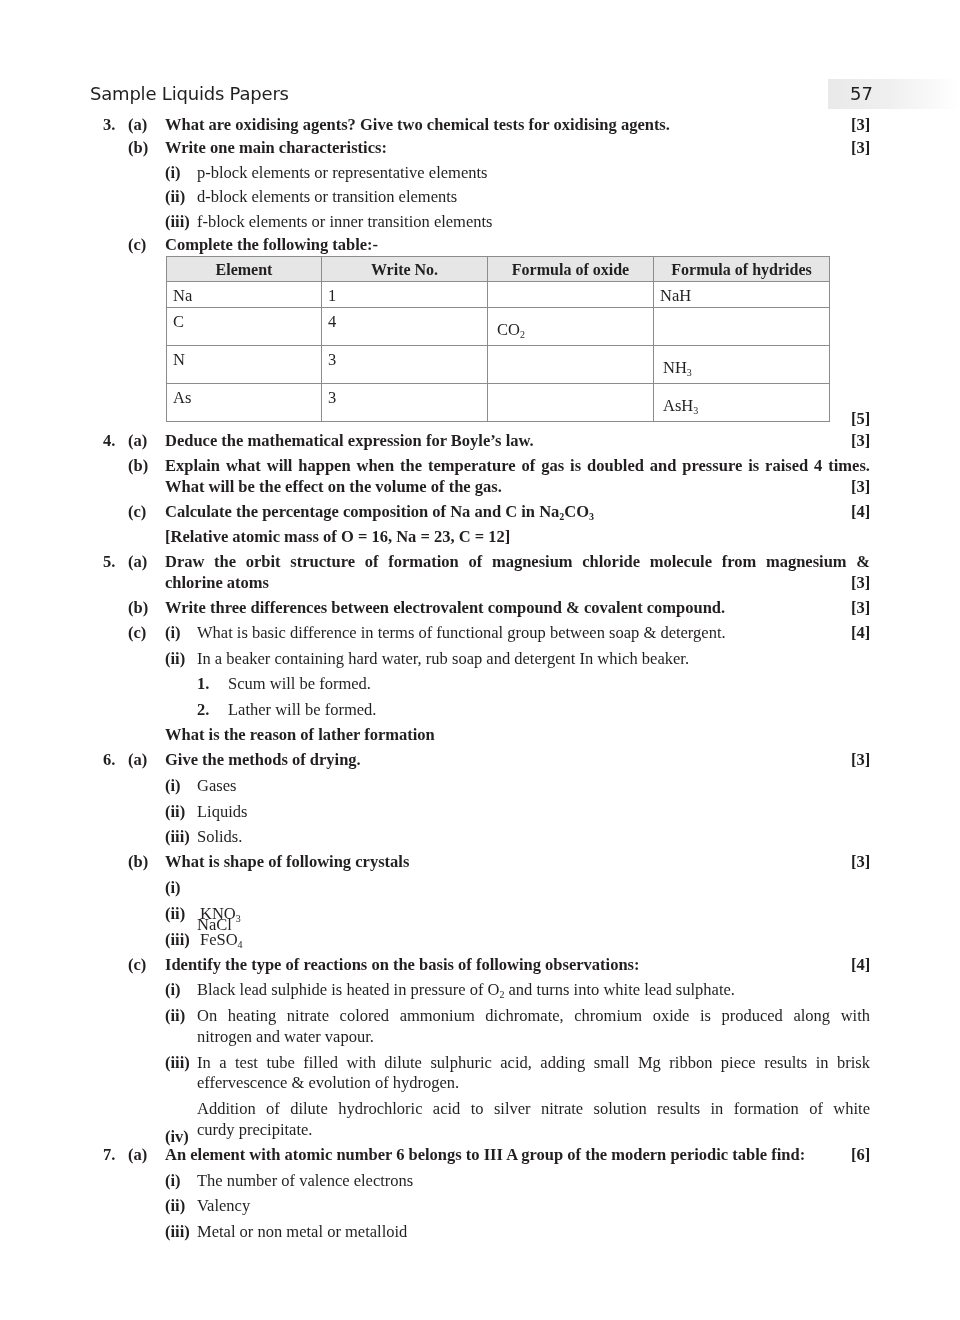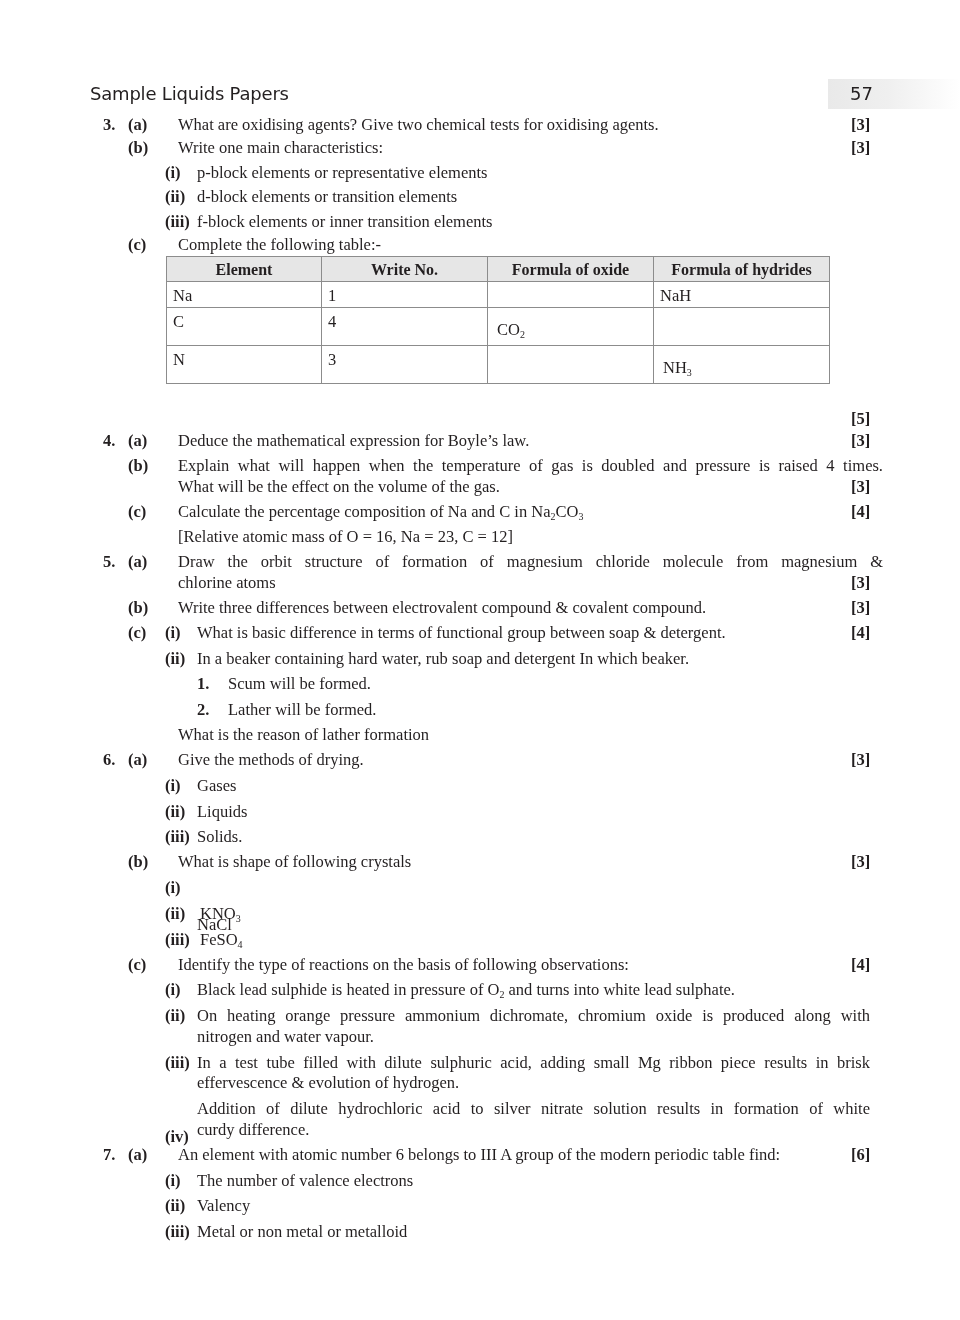--- a/index.html
+++ b/index.html
@@ -15,21 +15,21 @@
   }
   .page-num {
     position: absolute; left: 22px; top: 4px;
     font-family: "DejaVu Sans", sans-serif; font-size: 18px; color: #231f20;
   }
   .serif { font-family: "Liberation Serif", serif; font-size: 16.5px; line-height: 21px; }
   .line { position: absolute; white-space: nowrap; }
   .b { font-weight: bold; }
   .num { position: absolute; left: 103px; }
   .sub { position: absolute; left: 128px; }
-  .txt { position: absolute; left: 178px; }
+  .txt { position: absolute; left: 165px; font-weight: bold; }
   .rom { position: absolute; left: 165px; }
   .rtxt { position: absolute; left: 197px; }
   .enum { position: absolute; left: 197px; }
   .etxt { position: absolute; left: 228px; }
   .marks { position: absolute; left: 851px; }
   .just { width: 705px; text-align: justify; text-align-last: justify; white-space: normal; }
   .just2 { width: 673px; text-align: justify; text-align-last: justify; white-space: normal; }
   sub { font-size: 10px; vertical-align: -3px; line-height: 0; }
 
   table.tbl {
@@ -97,20 +97,26 @@
             <td>4</td>
             <td><span class="offset"><span>CO</span><sub>2</sub></span></td>
             <td></td>
           </tr>
           <tr class="r3">
             <td>N</td>
             <td>3</td>
             <td></td>
             <td><span class="offset"><span>NH</span><sub>3</sub></span></td>
           </tr>
+          <tr class="r4">
+            <td>As</td>
+            <td>3</td>
+            <td></td>
+            <td><span class="offset"><span>AsH</span><sub>3</sub></span></td>
+          </tr>
         </tbody>
       </table>
       <span class="line marks b" style="top:408px">[5]</span>
     </div>
 
     <div>
       <span class="line num b" style="top:430px">4.</span>
       <span class="line sub b" style="top:430px">(a)</span>
       <span class="line txt" style="top:430px">Deduce the mathematical expression for Boyle’s law.</span>
       <span class="line marks b" style="top:430px">[3]</span>
@@ -178,30 +184,30 @@
       <span class="line rtxt" style="top:929px;left:200px"><span>FeSO</span><sub>4</sub></span>
 
       <span class="line sub b" style="top:954px">(c)</span>
       <span class="line txt" style="top:954px">Identify the type of reactions on the basis of following observations:</span>
       <span class="line marks b" style="top:954px">[4]</span>
 
       <span class="line rom b" style="top:979px">(i)</span>
       <span class="line rtxt" style="top:979px"><span>Black lead sulphide is heated in pressure of </span><span>O</span><sub>2</sub><span> and turns into white lead sulphate.</span></span>
 
       <span class="line rom b" style="top:1005px">(ii)</span>
-      <span class="line rtxt just2" style="top:1005px">On heating orange pressure ammonium dichromate, chromium oxide is produced along with</span>
+      <span class="line rtxt just2" style="top:1005px">On heating nitrate colored ammonium dichromate, chromium oxide is produced along with</span>
       <span class="line rtxt" style="top:1026px">nitrogen and water vapour.</span>
 
       <span class="line rom b" style="top:1052px">(iii)</span>
       <span class="line rtxt just2" style="top:1052px">In a test tube filled with dilute sulphuric acid, adding small Mg ribbon piece results in brisk</span>
       <span class="line rtxt" style="top:1072px">effervescence &amp; evolution of hydrogen.</span>
 
       <span class="line rom b" style="top:1126px">(iv)</span>
       <span class="line rtxt just2" style="top:1098px">Addition of dilute hydrochloric acid to silver nitrate solution results in formation of white</span>
-      <span class="line rtxt" style="top:1119px">curdy difference.</span>
+      <span class="line rtxt" style="top:1119px">curdy precipitate.</span>
     </div>
 
     <div>
       <span class="line num b" style="top:1144px">7.</span>
       <span class="line sub b" style="top:1144px">(a)</span>
       <span class="line txt" style="top:1144px">An element with atomic number 6 belongs to III A group of the modern periodic table find:</span>
       <span class="line marks b" style="top:1144px">[6]</span>
 
       <span class="line rom b" style="top:1170px">(i)</span>
       <span class="line rtxt" style="top:1170px">The number of valence electrons</span>

